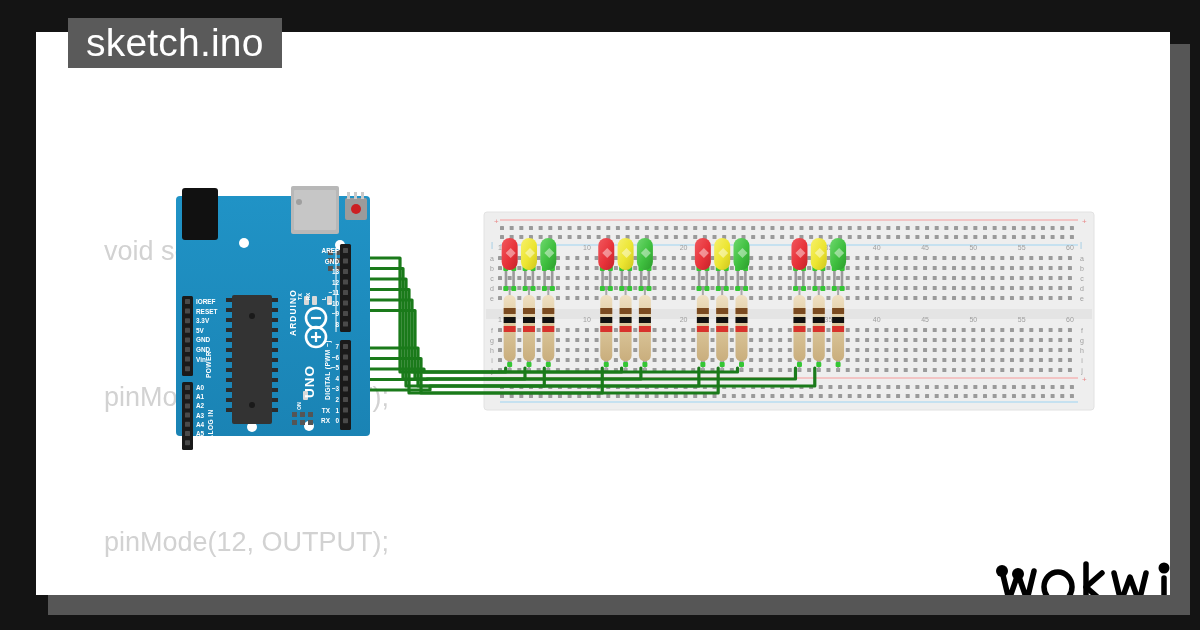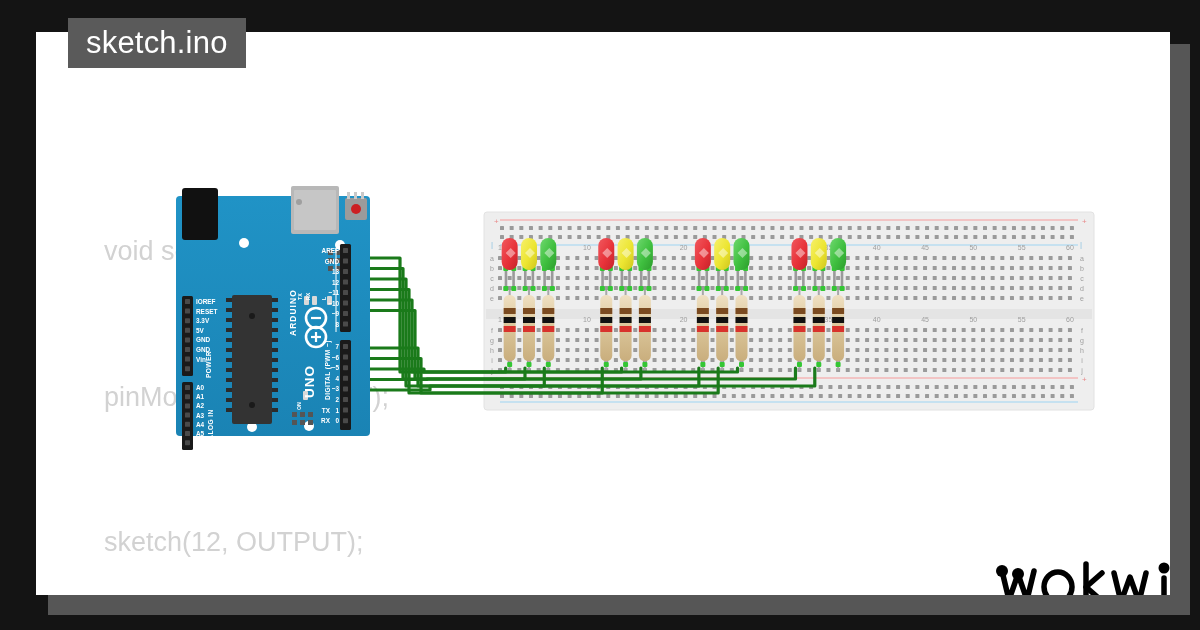--- a/index.html
+++ b/index.html
@@ -15,21 +15,21 @@
     background:#565656;
   }
   #card{
     position:absolute;left:36px;top:32px;width:1134px;height:563px;
     background:#ffffff;overflow:hidden;
   }
   
   #tab{
     position:absolute;left:68px;top:18px;height:50px;
     padding:0 18px;background:#5a5a5a;color:#ffffff;
-    font-size:31px;line-height:50px;letter-spacing:.2px;
+    font-size:39px;line-height:50px;letter-spacing:.2px;
     white-space:nowrap;z-index:40;
   }
   
   #code{
     position:absolute;left:68px;top:98px;width:420px;
     color:#d2d2d2;font-size:27px;line-height:48.5px;
     white-space:pre;z-index:5;
   }
   .codeline{height:48.5px;}
   
@@ -41,21 +41,21 @@
 </head>
 <body>
 
 <div id="shadow"></div>
 
 <div id="card">
 
   <div id="code">
     <div class="codeline">void setup() {</div>
     <div class="codeline">pinMode(13, OUTPUT);</div>
-    <div class="codeline">sketch(12, OUTPUT);</div>
+    <div class="codeline">pinMode(12, OUTPUT);</div>
     
     
     
     
     
     
     
     
   </div>
 

